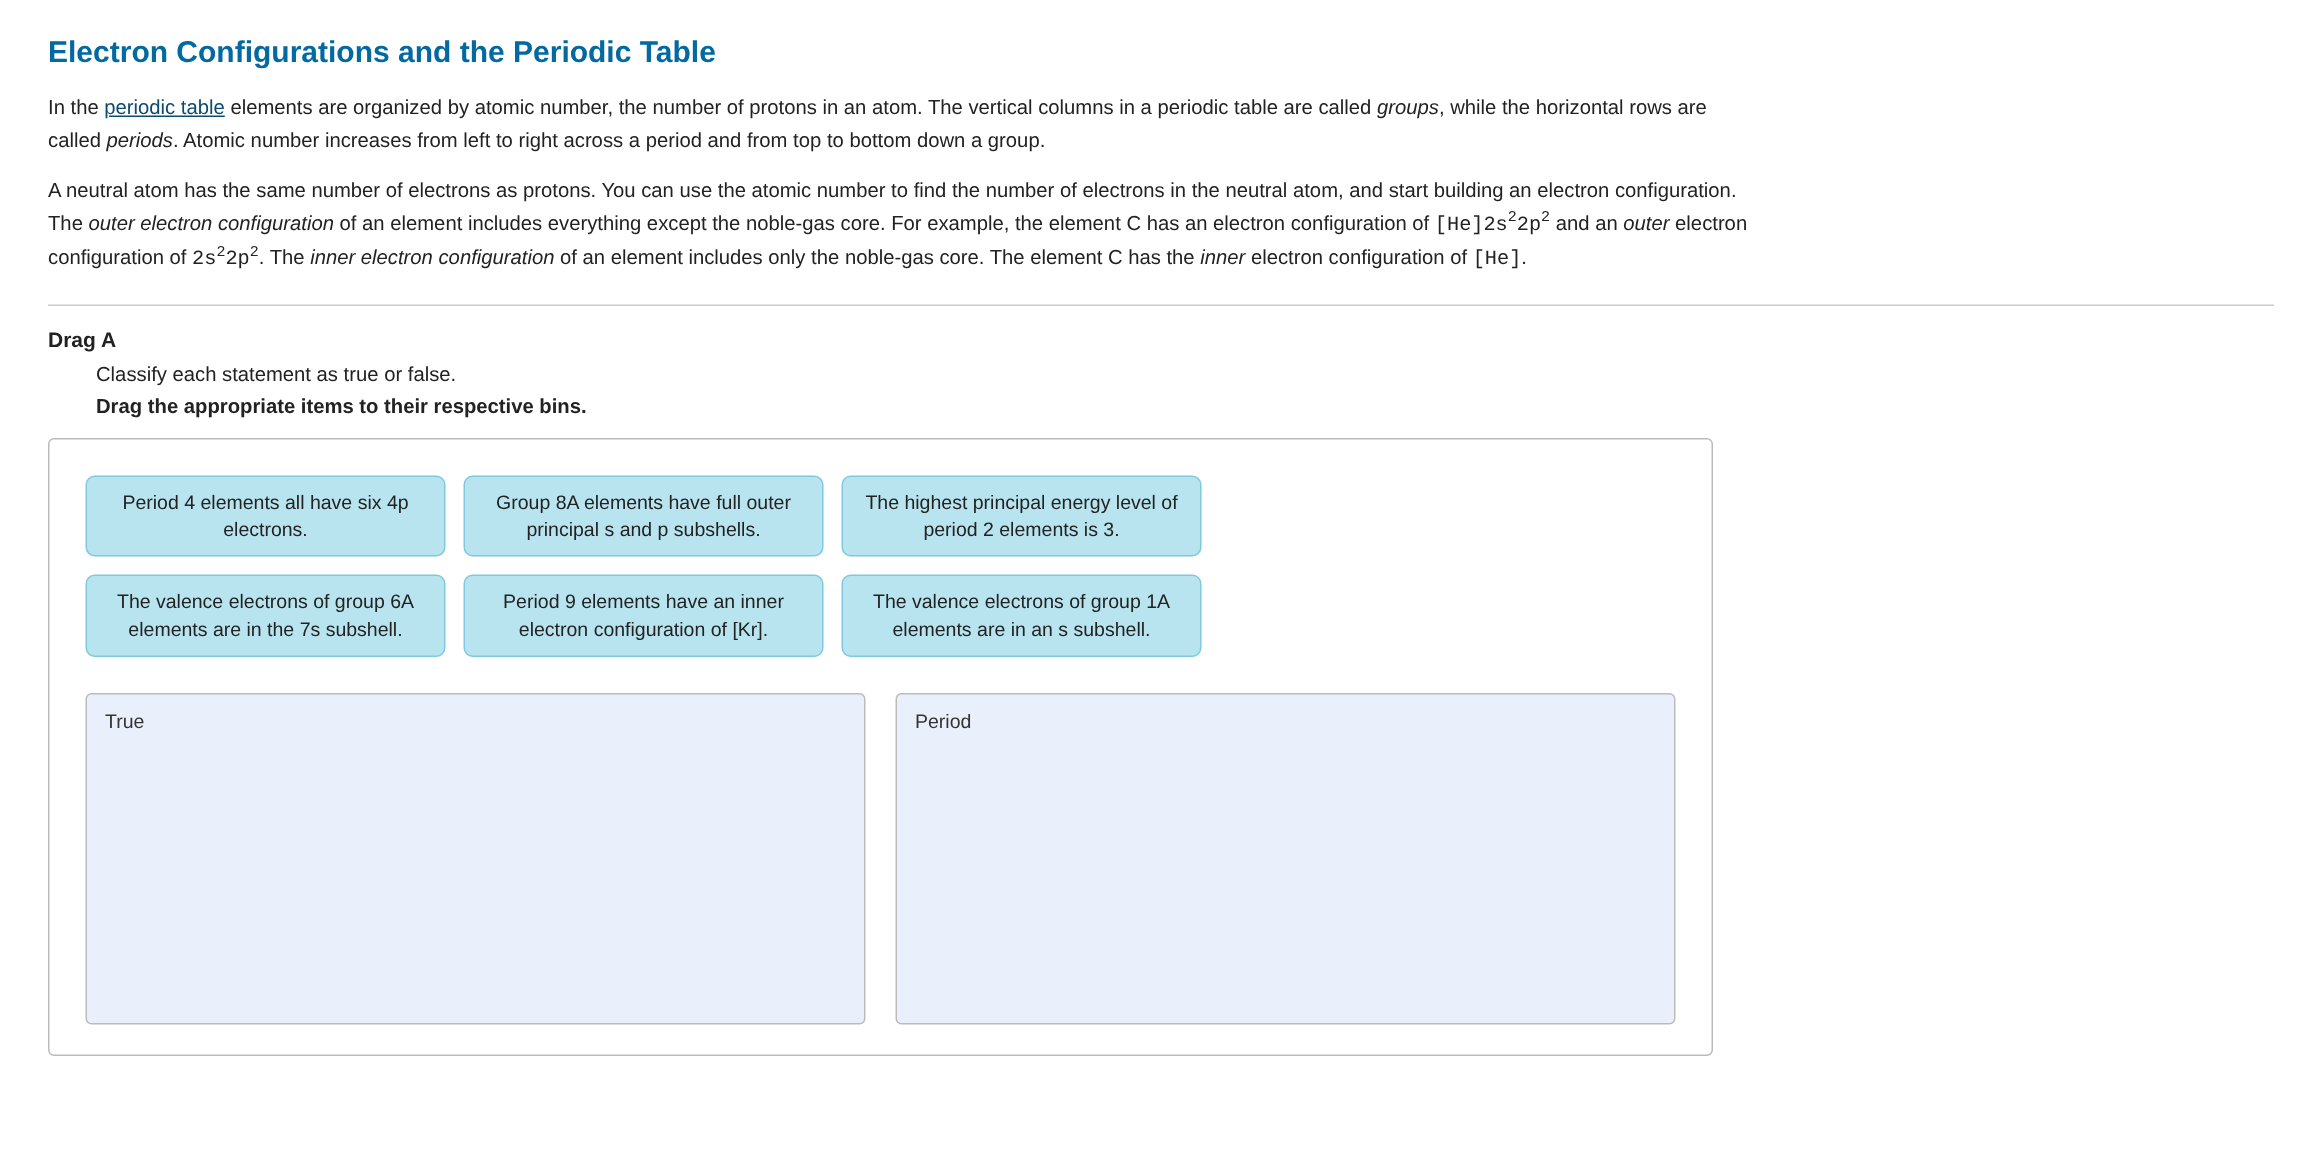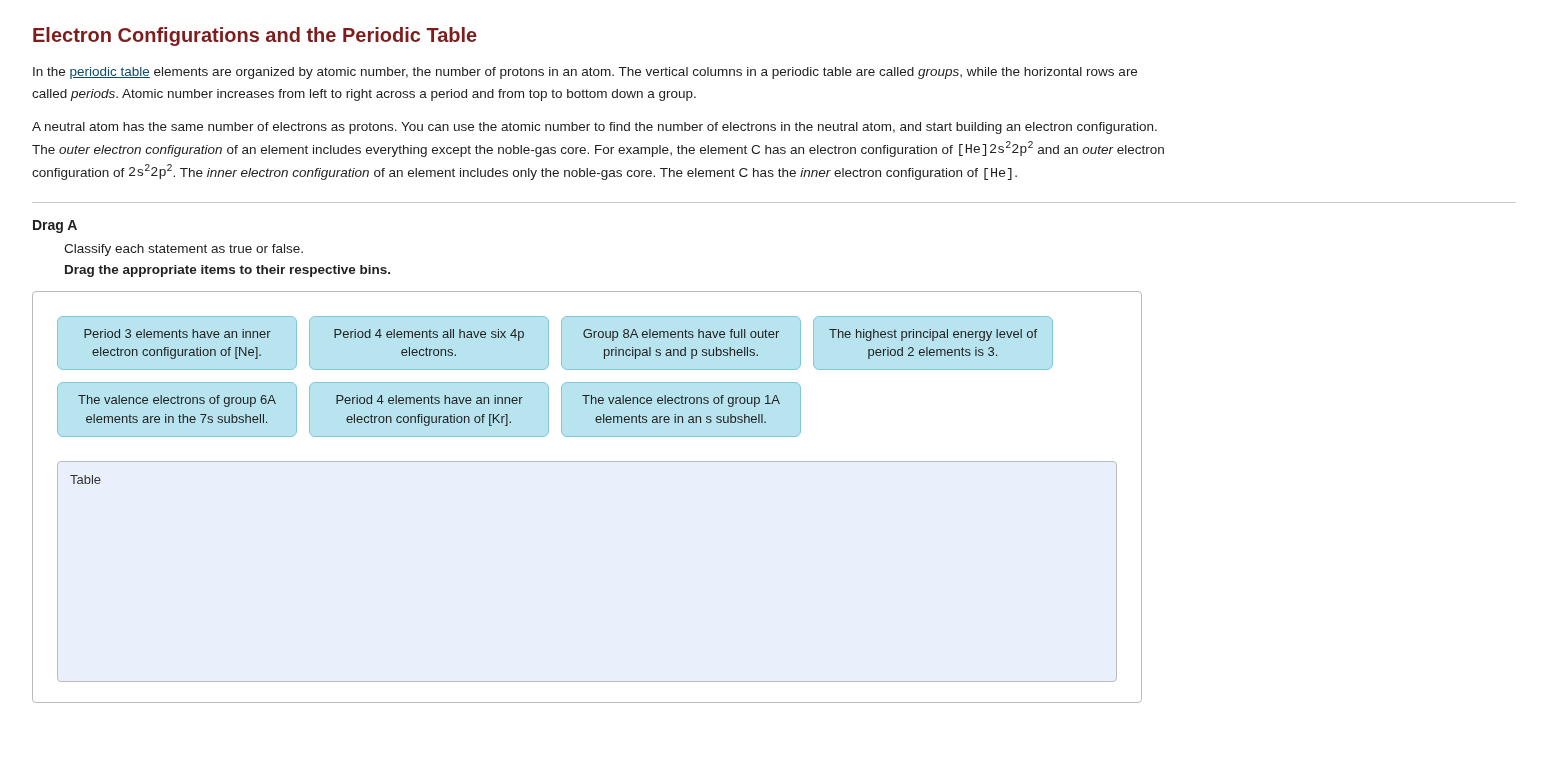--- a/index.html
+++ b/index.html
@@ -8,21 +8,21 @@
       font-size: 14px;
       color: #222;
       background: #fff;
       padding: 24px 32px;
       max-width: 1548px;
     }
     h1 {
       font-size: 20px;
       font-weight: bold;
       margin-bottom: 14px;
-      color: #7f1d1d;
+      color: #0369a1;
     }
     .intro-text {
       font-size: 13.5px;
       line-height: 1.6;
       margin-bottom: 12px;
       max-width: 1140px;
     }
     .intro-text a {
       color: #0c4a6e;
       text-decoration: underline;
@@ -132,31 +132,34 @@
 
 <hr>
 
 <div class="part-label">Drag A</div>
 <p class="instruction">Classify each statement as true or false.</p>
 <p class="instruction-bold">Drag the appropriate items to their respective bins.</p>
 
 <div class="drag-area">
   <div class="drag-items-container">
     <div class="drag-row">
-      <div class="drag-item">Period 3 elements have an inner electron configuration of [Ne].</div>
       <div class="drag-item">Period 4 elements all have six 4p electrons.</div>
       <div class="drag-item">Group 8A elements have full outer principal s and p subshells.</div>
       <div class="drag-item">The highest principal energy level of period 2 elements is 3.</div>
     </div>
     <div class="drag-row">
       <div class="drag-item">The valence electrons of group 6A elements are in the 7s subshell.</div>
-      <div class="drag-item">Period 4 elements have an inner electron configuration of [Kr].</div>
+      <div class="drag-item">Period 9 elements have an inner electron configuration of [Kr].</div>
       <div class="drag-item">The valence electrons of group 1A elements are in an s subshell.</div>
     </div>
   </div>
 
   <div class="bins-container">
     <div class="bin">
-      <div class="bin-label">Table</div>
+      <div class="bin-label">True</div>
+      <div class="bin-inner"></div>
+    </div>
+    <div class="bin">
+      <div class="bin-label">Period</div>
       <div class="bin-inner"></div>
     </div>
   </div>
 </div>
 
 </body></html>

